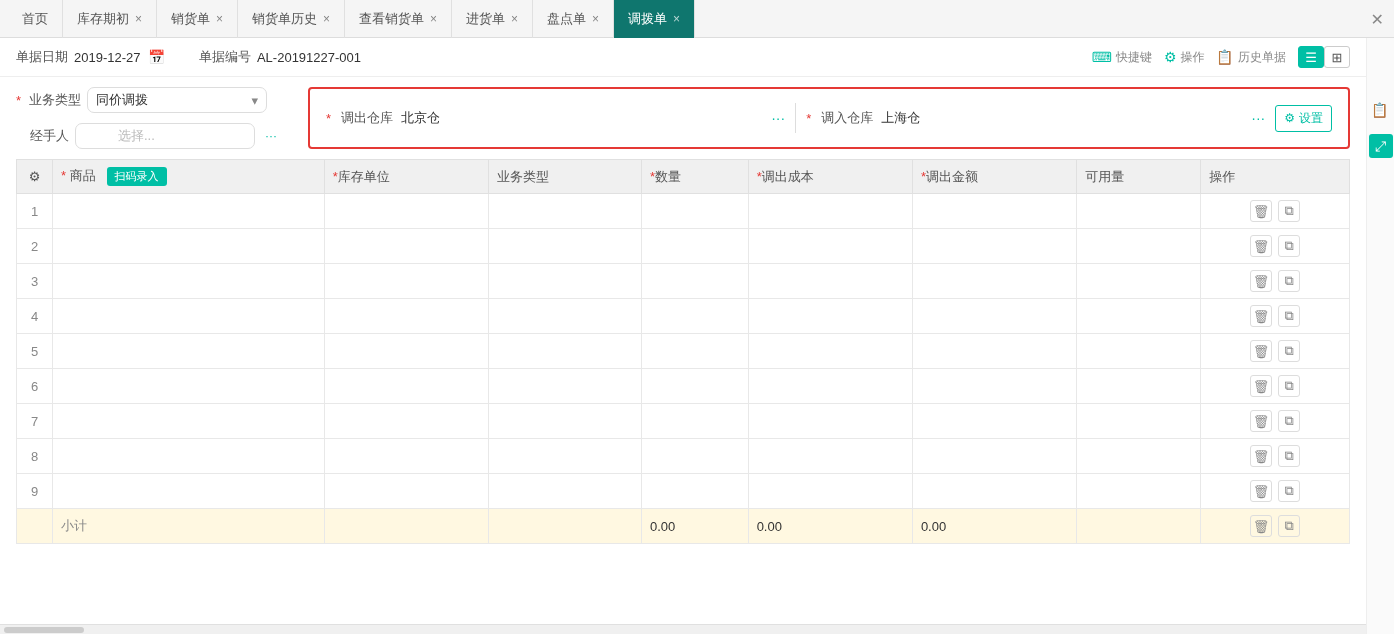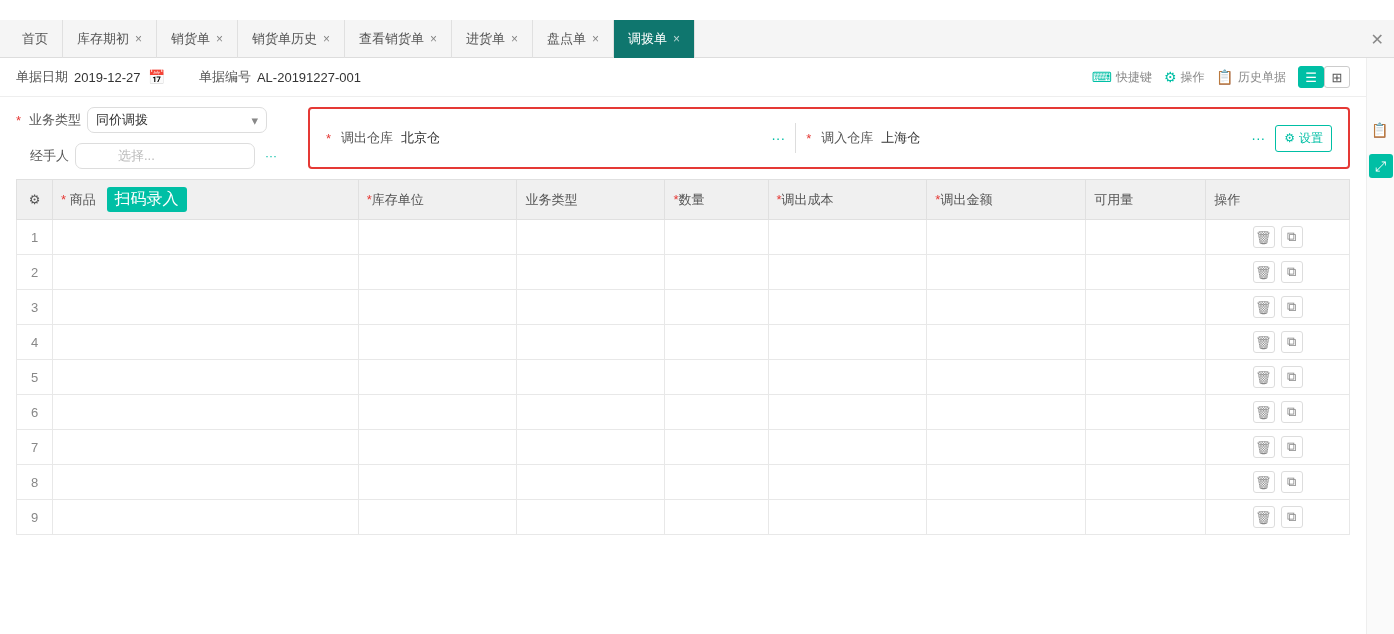--- a/index.html
+++ b/index.html
@@ -1,21 +1,21 @@
 <!DOCTYPE html>
 <html><head>
   <meta charset="utf-8">
   <style>
     * { box-sizing: border-box; margin: 0; padding: 0; }
     body { font-family: 'Microsoft YaHei', Arial, sans-serif; font-size: 13px; color: #333; background: #fff; overflow: hidden; }
 
     
     .tab-bar {
       display: flex; background: #f5f5f5; border-bottom: 1px solid #ddd;
-      height: 38px; padding: 0 8px; position: relative; margin-top: 20px;
+      height: 38px; padding: 0 8px; position: relative;
     }
     .tab-item {
       display: flex; align-items: center; padding: 0 14px; height: 38px;
       cursor: pointer; font-size: 13px; color: #555; border-right: 1px solid #e0e0e0;
       white-space: nowrap; user-select: none;
     }
     .tab-item.active { background: #0f766e; color: #fff; }
     .tab-item .close-icon { margin-left: 6px; font-size: 12px; opacity: 0.7; }
     .tab-item.active .close-icon { color: #fff; }
     .tab-close-btn {
@@ -90,21 +90,21 @@
     }
     thead th .req { color: #e53935; }
     tbody tr { background: #fff; }
     tbody tr.subtotal { background: #fff8e1; }
     tbody td {
       padding: 6px 8px; border: 1px solid #e8e8e8; color: #333; height: 34px;
     }
     .row-num { color: #888; text-align: center; width: 36px; }
     .scan-btn {
       background: #00bfa5; color: #fff; border: none; border-radius: 3px;
-      padding: 2px 8px; font-size: 16px; cursor: pointer;
+      padding: 2px 8px; font-size: 11px; cursor: pointer;
     }
     .op-col { display: flex; align-items: center; gap: 6px; justify-content: center; }
     .icon-btn {
       width: 22px; height: 22px; border: 1px solid #ddd; border-radius: 3px;
       display: flex; align-items: center; justify-content: center;
       cursor: pointer; font-size: 13px; color: #888;
     }
     .gear-col { width: 36px; text-align: center; }
 
     
@@ -384,20 +384,36 @@
     <td></td>
     <td></td>
     <td></td>
     <td>
       <div class="op-col">
         <div class="icon-btn">🗑</div>
         <div class="icon-btn">⧉</div>
       </div>
     </td>
   </tr>
+            <tr class="subtotal">
+  <td></td>
+  <td style="color:#888;">小计</td>
+  <td></td>
+  <td></td>
+  <td>0.00</td>
+  <td>0.00</td>
+  <td>0.00</td>
+  <td></td>
+  <td>
+    <div class="op-col">
+      <div class="icon-btn">🗑</div>
+      <div class="icon-btn">⧉</div>
+    </div>
+  </td>
+</tr>
           </tbody>
       </table>
     </div>
 
     <div class="scroll-bar-area">
       <div class="scroll-thumb"></div>
     </div>
   </div>
 
   <div class="right-sidebar">

